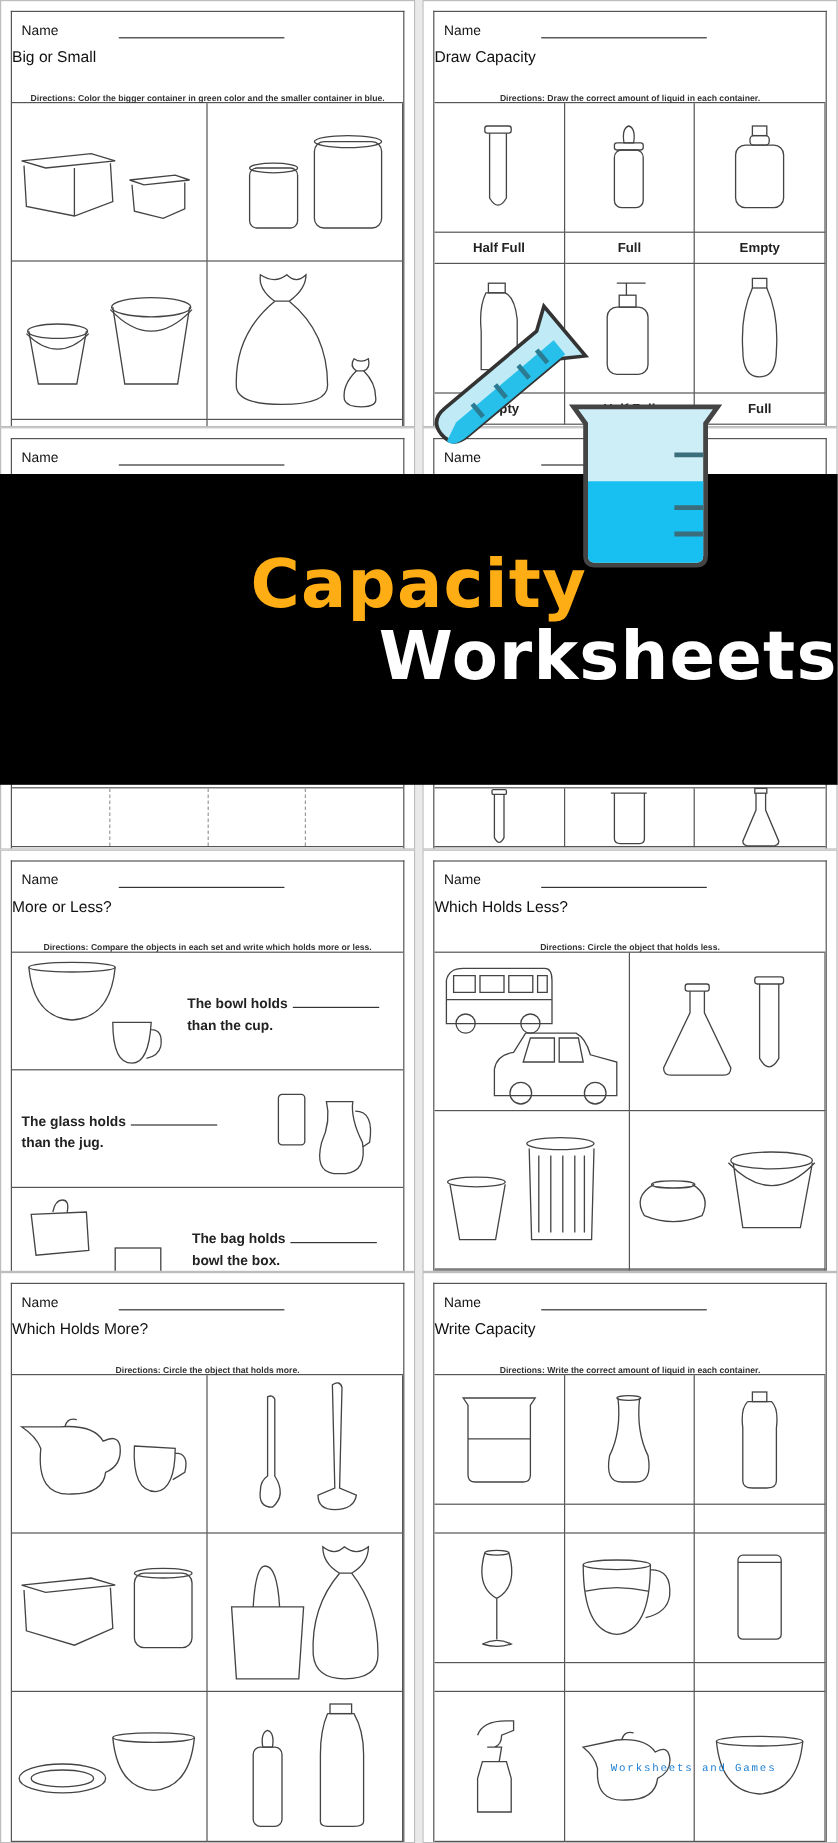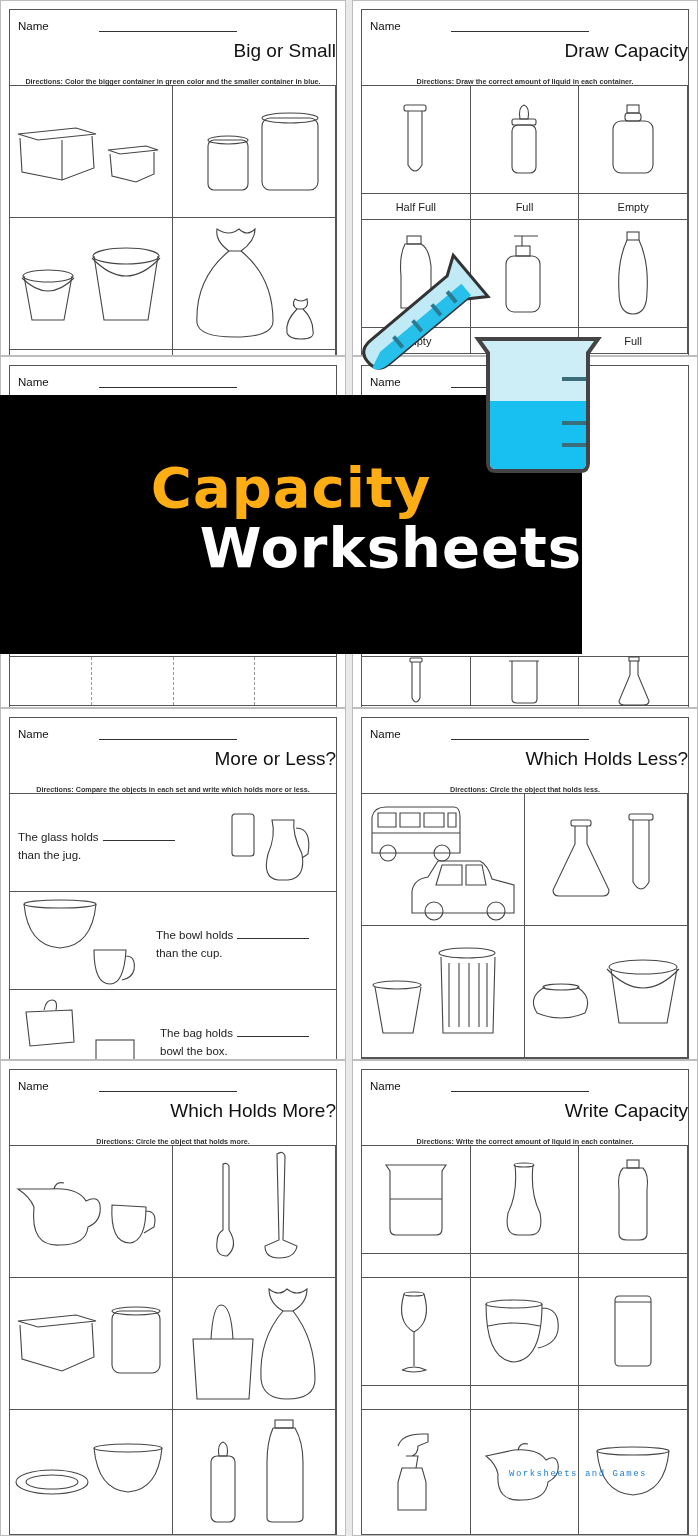--- a/index.html
+++ b/index.html
@@ -2,29 +2,29 @@
 <html><head>
 <meta charset="utf-8">
 <style>
   * { box-sizing: border-box; margin: 0; padding: 0; }
   body { width: 698px; height: 1536px; background: #e9e9e9; position: relative; overflow: hidden; font-family: "Liberation Sans", sans-serif; color: #111; }
   .sheet { position: absolute; background: #fff; border: 1px solid #bdbdbd; }
   .inner { position: absolute; left: 8px; right: 8px; top: 8px; bottom: 0; border: 1px solid #555; border-bottom: none; overflow: hidden; }
   .hdr { position: relative; height: 76px; border-bottom: 1px solid #555; }
   .name-row { position: absolute; left: 8px; top: 10px; font-size: 11.5px; display: flex; align-items: flex-end; gap: 44px; }
   .name-line { display: inline-block; width: 138px; border-bottom: 1px solid #333; margin-left: 6px; height: 10px; }
-  .title { position: absolute; left: 0; right: 0; top: 30px; text-align: right; font-size: 19px; }
+  .title { position: absolute; left: 0; right: 0; top: 30px; text-align: left; font-size: 13px; }
   .dir { position: absolute; left: 10px; right: 10px; top: 55px; text-align: center; font-size: 7.2px; font-weight: bold; color: #333; line-height: 9px; margin-top: 12px; }
-  .grid { position: absolute; left: 0; right: 0; top: 76px; bottom: 0; display: grid; }
+  .grid { position: absolute; left: 0; right: 0; top: 76px; bottom: 0; display: grid; font-weight: bold; }
   .cell { border-right: 1px solid #555; border-bottom: 1px solid #555; display: flex; align-items: center; justify-content: center; position: relative; }
   .cell:last-child { }
   .lbl { font-size: 11px; color: #222; }
   svg { overflow: visible; }
   svg .o { fill: none; stroke: #444; stroke-width: 1.1; }
-  .banner { position: absolute; left: 0; top: 395px; width: 582px; height: 259px; background: #000; z-index: 5; }
+  .banner { position: absolute; left: 0; top: 395px; width: 698px; height: 259px; background: #000; z-index: 5; }
   .banner-t1 { position: absolute; left: 0; right: 0; top: 60px; text-align: center; font-size: 56px; font-weight: bold; color: #ffad14; letter-spacing: 1px; font-family: "DejaVu Sans", sans-serif; }
   .banner-t2 { position: absolute; left: 0; right: 0; top: 120px; text-align: right; font-size: 56px; font-weight: bold; color: #fff; letter-spacing: 1px; font-family: "DejaVu Sans", sans-serif; }
   .sentence { position: absolute; font-size: 11.5px; line-height: 18px; color: #222; }
   .blank { display: inline-block; width: 72px; border-bottom: 1px solid #333; height: 8px; margin-left: 4px; }
   .logo { position: absolute; left: 495px; top: 1473px; z-index: 6; }
   .logo-main { font-family: "DejaVu Serif", serif; font-weight: bold; color: #1e7fd2; font-size: 26px; letter-spacing: -1px; -webkit-text-stroke: 1px #0b4a8a; }
   .logo-sub { font-family: "Liberation Mono", monospace; font-size: 9px; color: #1e7fd2; letter-spacing: 1.5px; margin-left: 14px; margin-top: -4px; }
 </style>
 </head>
 <body>
@@ -220,34 +220,34 @@
   <div class="inner">
     <div class="hdr">
       <div class="name-row">
           <span>Name</span>
           <span class="name-line"></span>
         </div>
       <div class="title">More or Less?</div>
       <div class="dir">Directions: Compare the objects in each set and write which holds more or less.</div>
     </div>
     <div class="grid" style="grid-template-columns:1fr;grid-template-rows:98px 98px 1fr;">
+      <div class="cell" style="justify-content:flex-start;border-right:none;">
+        <svg style="position:absolute;left:14px;top:8px;" width="130" height="80">
+          <ellipse class="o" cx="36" cy="4" rx="36" ry="4"></ellipse>
+          <path class="o" d="M0 4 Q4 46 36 48 Q68 46 72 4"></path>
+          <path class="o" d="M70 50 Q70 84 86 84 Q100 84 102 50 Z M102 56 Q112 56 110 70 Q108 78 98 80"></path>
+        </svg>
+        <div class="sentence" style="left:146px;top:34px;"><span>The bowl holds</span><span class="blank"></span><br><span>than the cup.</span></div>
+      </div>
       <div class="cell" style="border-right:none;">
         <div class="sentence" style="left:8px;top:34px;"><span>The glass holds</span><span class="blank"></span><br><span>than the jug.</span></div>
         <svg style="position:absolute;left:222px;top:20px;" width="100" height="70">
           <rect class="o" x="0" y="0" width="22" height="42" rx="3"></rect>
           <path class="o" d="M40 6 L62 6 Q60 20 70 40 Q74 64 56 66 L46 66 Q30 64 36 40 Q44 22 40 6 Z M64 14 Q80 14 76 40 L70 44"></path>
         </svg>
-      </div>
-      <div class="cell" style="justify-content:flex-start;border-right:none;">
-        <svg style="position:absolute;left:14px;top:8px;" width="130" height="80">
-          <ellipse class="o" cx="36" cy="4" rx="36" ry="4"></ellipse>
-          <path class="o" d="M0 4 Q4 46 36 48 Q68 46 72 4"></path>
-          <path class="o" d="M70 50 Q70 84 86 84 Q100 84 102 50 Z M102 56 Q112 56 110 70 Q108 78 98 80"></path>
-        </svg>
-        <div class="sentence" style="left:146px;top:34px;"><span>The bowl holds</span><span class="blank"></span><br><span>than the cup.</span></div>
       </div>
       <div class="cell" style="border-right:none;border-bottom:none;">
         <svg style="position:absolute;left:14px;top:10px;" width="120" height="70">
           <path class="o" d="M2 12 L48 10 L50 42 L6 46 Z M20 10 Q22 0 28 0 Q34 0 32 10"></path>
           <rect class="o" x="72" y="40" width="38" height="40"></rect>
         </svg>
         <div class="sentence" style="left:150px;top:34px;"><span>The bag holds</span><span class="blank"></span><br><span>bowl the box.</span></div>
       </div>
     </div>
   </div>

